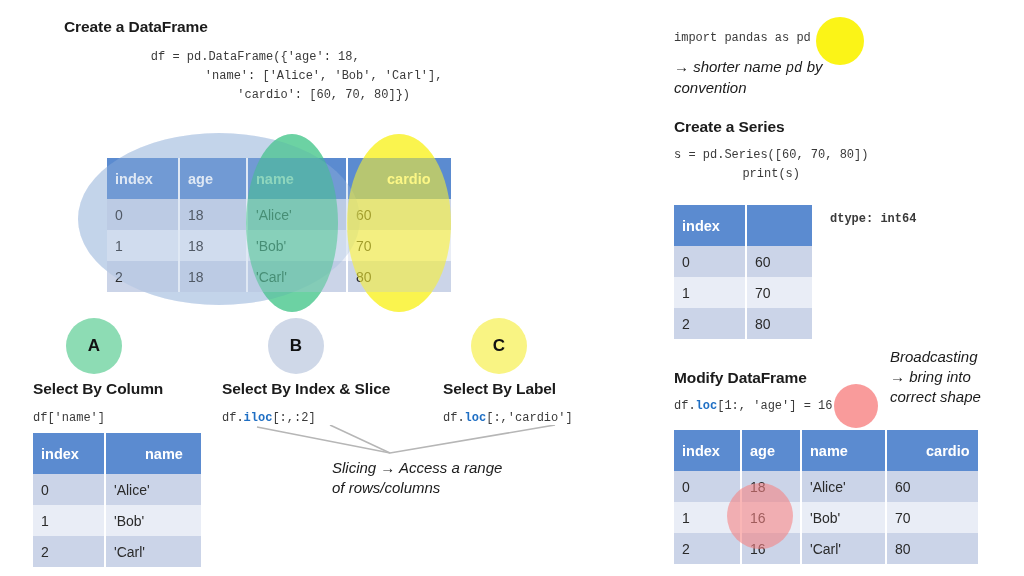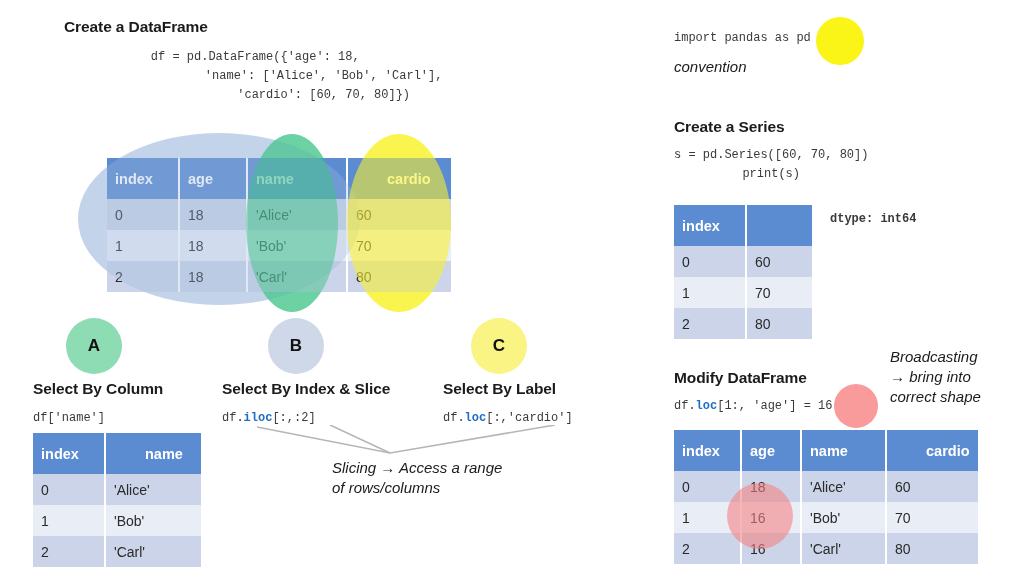--- a/index.html
+++ b/index.html
@@ -189,20 +189,21 @@
 <div class="abs italic" style="left:332px; top:458px; width:260px;">
   <div>Slicing → Access a range</div>
   <div>of rows/columns</div>
 </div>
 
 <div class="blob" id="pd-highlight" style="left:816px; top:17px; width:48px; height:48px;"></div>
 
 <div class="abs code" style="left:674px; top:29px;">import pandas as pd</div>
 
 <div class="abs italic" style="left:674px; top:57px; width:230px;">
+  <div><span>→ shorter name </span><span class="mono">pd</span><span> by</span></div>
   <div>convention</div>
 </div>
 
 <div class="abs h-title" style="left:674px; top:118px;">Create a Series</div>
 
 <div class="abs code" style="left:674px; top:146px;"><span>s = pd.Series([60, 70, 80])</span>
 <span>print(s)</span></div>
 
 <div class="abs" style="left:674px; top:205px;">
   <table class="df">

